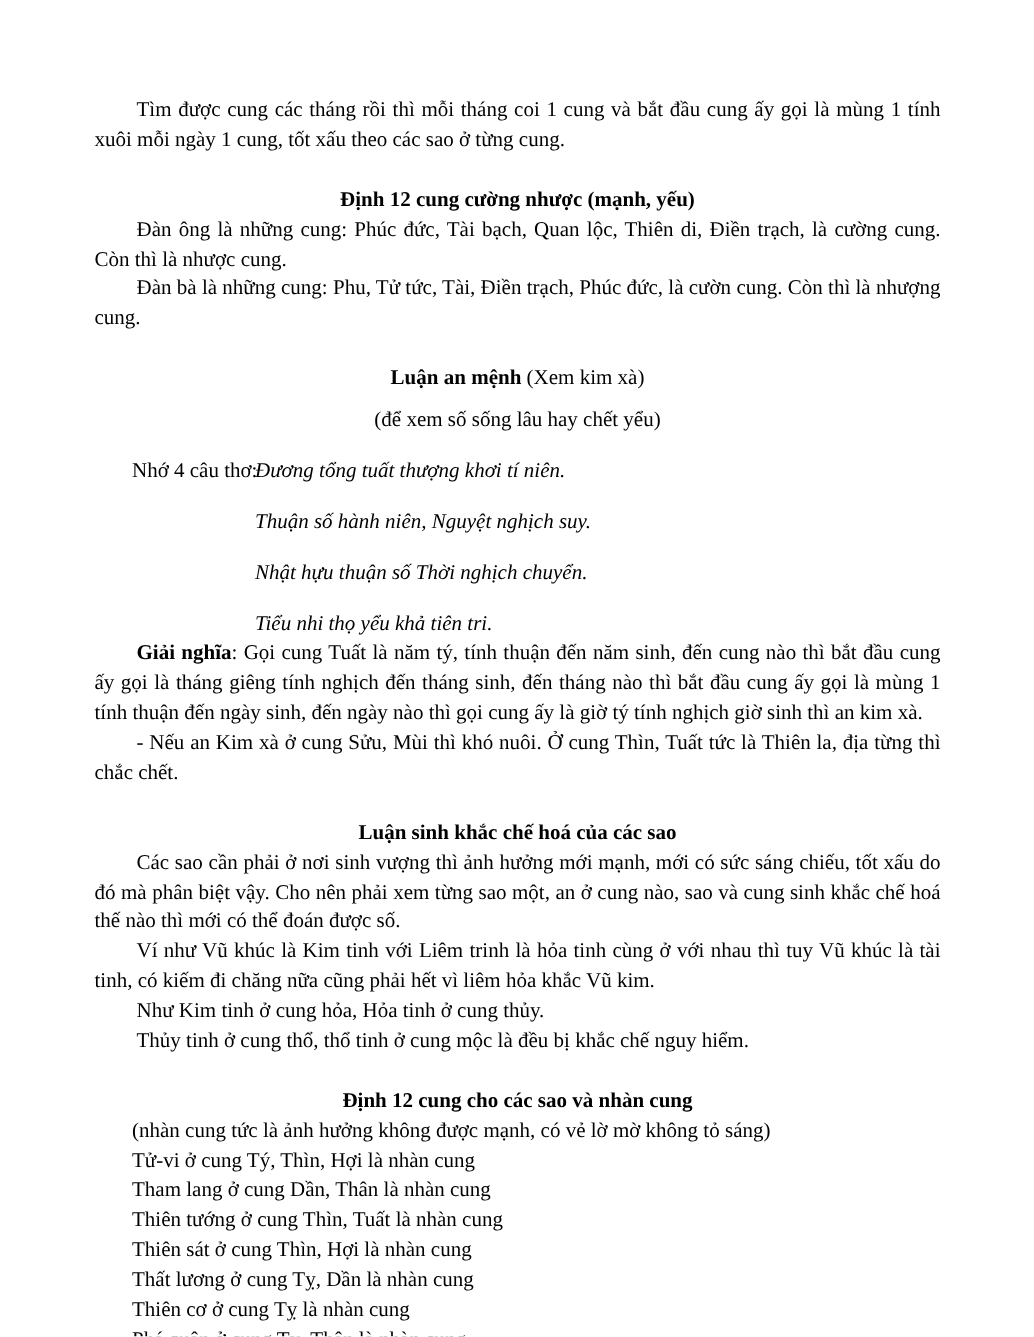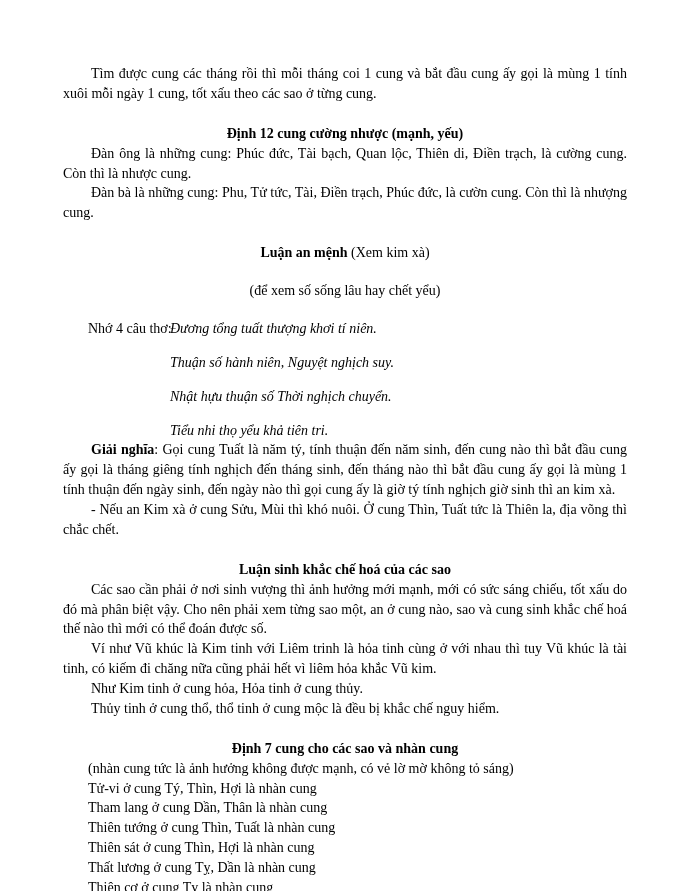--- a/index.html
+++ b/index.html
@@ -25,21 +25,21 @@
   .heading {
     font-weight: bold;
     text-align: center;
     margin: 20px 0 0 0;
   }
   .heading-mixed {
     text-align: center;
     margin: 20px 0 0 0;
   }
   .heading-mixed b { font-weight: bold; text-align: center; }
-  .center-line { text-align: center; margin: 18px; }
+  .center-line { text-align: center; margin: 8px; }
   .poem-wrap { position: relative; margin: 0; }
   .poem-label { position: absolute; left: 25px; top: 0; }
   .poem-line { margin: 14px 0 0 107px; font-style: italic; }
   .list-line { margin: 0 0 0 25px; }
 </style>
 </head>
 <body>
 
 <div class="page">
 
@@ -58,29 +58,29 @@
     <span class="poem-label">Nhớ 4 câu thơ:</span>
     <div class="poem-line">Đương tổng tuất thượng khơi tí niên.</div>
     <div class="poem-line">Thuận số hành niên, Nguyệt nghịch suy.</div>
     <div class="poem-line">Nhật hựu thuận số Thời nghịch chuyển.</div>
     <div class="poem-line">Tiểu nhi thọ yểu khả tiên tri.</div>
   </div>
 
   <p class="para">
     <b>Giải nghĩa</b><span>:  Gọi cung Tuất là năm tý, tính thuận đến năm sinh, đến cung nào thì bắt đầu cung ấy gọi là tháng giêng tính nghịch đến tháng sinh, đến tháng nào thì bắt đầu cung ấy gọi là mùng 1 tính thuận đến ngày sinh, đến ngày nào thì gọi cung ấy là giờ tý tính nghịch giờ sinh thì an kim xà.</span>
   </p>
-  <p class="para">- Nếu an Kim xà ở cung Sửu, Mùi thì khó nuôi. Ở cung Thìn, Tuất tức là Thiên la, địa võng thì chắc chết.</p>
+  <p class="para">- Nếu an Kim xà ở cung Sửu, Mùi thì khó nuôi. Ở cung Thìn, Tuất tức là Thiên la, địa từng thì chắc chết.</p>
 
   <div class="heading">Luận sinh khắc chế hoá của các sao</div>
   <p class="para">Các sao cần phải ở nơi sinh vượng thì ảnh hưởng mới mạnh, mới có sức sáng chiếu, tốt xấu do đó mà phân biệt vậy. Cho nên phải xem từng sao một, an ở cung nào, sao và cung sinh khắc chế hoá thế nào thì mới có thể đoán được số.</p>
   <p class="para">Ví như Vũ khúc là Kim tinh với Liêm trinh là hỏa tinh cùng ở với nhau thì tuy Vũ khúc là tài tinh, có kiếm đi chăng nữa cũng phải hết vì liêm hỏa khắc Vũ kim.</p>
   <p class="para">Như Kim tinh ở cung hỏa, Hỏa tinh ở cung thủy.</p>
   <p class="para">Thủy tinh ở cung thổ, thổ tinh ở cung mộc là đều bị khắc chế nguy hiểm.</p>
 
-  <div class="heading">Định 7 cung cho các sao và nhàn cung</div>
+  <div class="heading">Định 12 cung cho các sao và nhàn cung</div>
   <div class="list-line">(nhàn cung tức là ảnh hưởng không được mạnh, có vẻ lờ mờ không tỏ sáng)</div>
   <div class="list-line">Tử-vi ở cung Tý, Thìn, Hợi là nhàn cung</div>
   <div class="list-line">Tham lang ở cung Dần, Thân là nhàn cung</div>
   <div class="list-line">Thiên tướng ở cung Thìn, Tuất là nhàn cung</div>
   <div class="list-line">Thiên sát ở cung Thìn, Hợi là nhàn cung</div>
   <div class="list-line">Thất lương ở cung Tỵ, Dần là nhàn cung</div>
   <div class="list-line">Thiên cơ ở cung Tỵ là nhàn cung</div>
   <div class="list-line">Phá quân ở cung Tỵ, Thân là nhàn cung</div>
   <div class="list-line">Vũ khúc ở cung Thân là nhàn cung</div>
 

